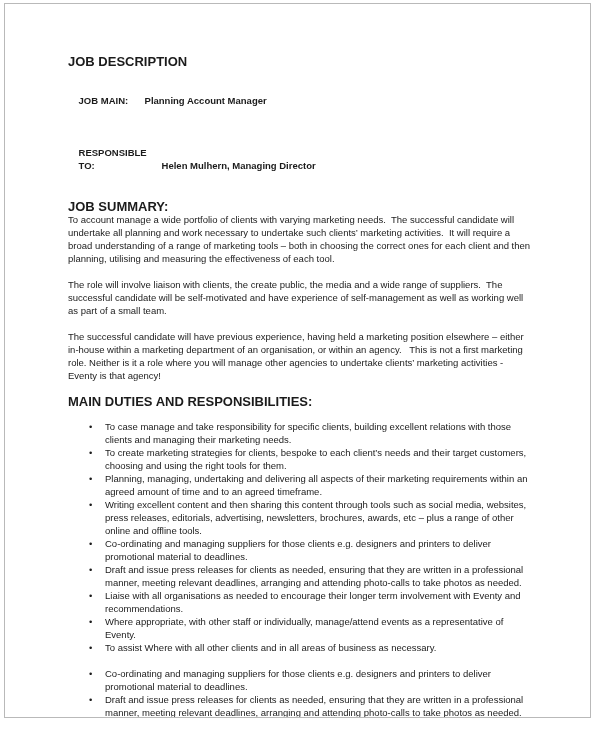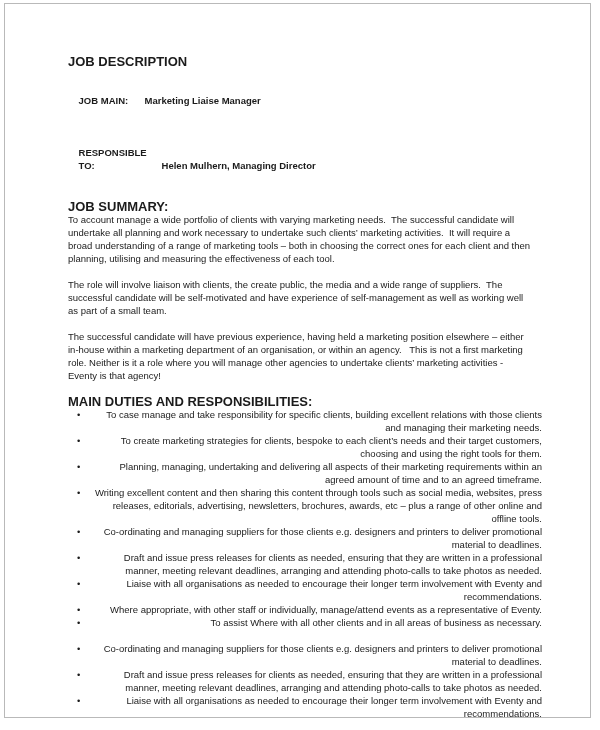--- a/index.html
+++ b/index.html
@@ -42,23 +42,22 @@
   .lbl { display: inline-block; }
   .w-jobtitle { width: 66px; }
   .w-resp { width: 83px; }
   .para {
     margin: 0 8px 13px 0;
     white-space: pre-wrap;
   }
   .duties-heading { margin-top: 12px; }
   ul.duties {
     list-style: none;
-    margin: 0;
+    margin: 12px;
     padding: 0;
-    text-align: right;
   }
   ul.duties li {
     position: relative;
     padding-left: 25px;
     margin: 0;
     white-space: pre-wrap;
   }
   ul.duties li::before {
     content: "\2022";
     position: absolute;
@@ -68,21 +67,21 @@
   ul.duties.group2 { margin-top: 13px; }
 </style>
 </head>
 <body>
 
 <div class="sheet">
 
   <h1>JOB DESCRIPTION</h1>
 
   <div class="hdr-row">
-    <span class="lbl w-jobtitle">JOB MAIN:</span><span>Marketing Liaise Manager</span>
+    <span class="lbl w-jobtitle">JOB MAIN:</span><span>Planning Account Manager</span>
   </div>
 
   <div class="hdr-row last">
     <span class="lbl w-resp">RESPONSIBLE TO:</span><span>Helen Mulhern, Managing Director</span>
   </div>
 
   <h2>JOB SUMMARY:</h2>
 
   <div>
 

